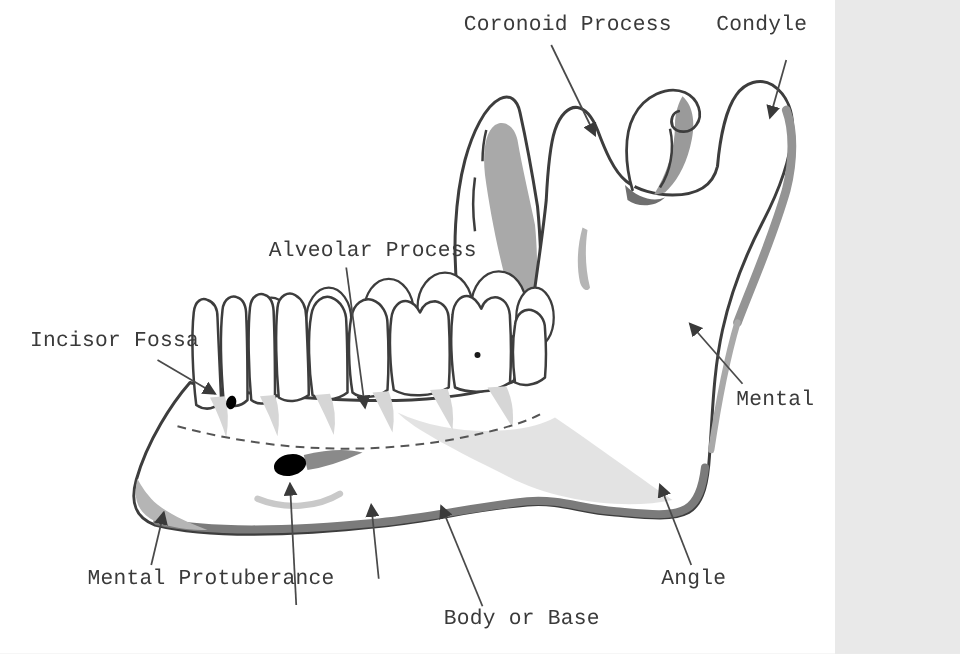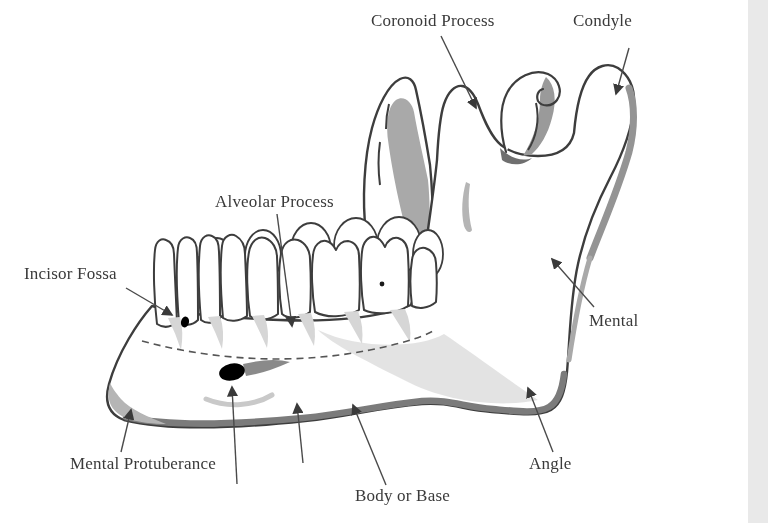--- a/index.html
+++ b/index.html
@@ -9,24 +9,24 @@
     --shade-dark:#8a8a8a;
     --shade-medium:#a9a9a9;
     --shade-light:#d6d6d6;
     --border-band:#7b7b7b;
     --foramen:#000000;
     --arrow:#4a4a4a;
   }
   html,body{margin:0;padding:0;background:#e9e9e9;}
   .stage{
     position:relative;
-    width:748px;height:523px;
+    width:668px;height:523px;
     background:var(--background);
     overflow:hidden;
-    font-family:Liberation Serif, serif;
+    font-family:Liberation Mono, monospace;
   }
   .stage svg{position:absolute;left:0;top:0;}
   .lbl{
     position:absolute;
     font-size:17px;
     line-height:18px;
     color:var(--label-text);
     white-space:nowrap;
     letter-spacing:0.2px;
   }

